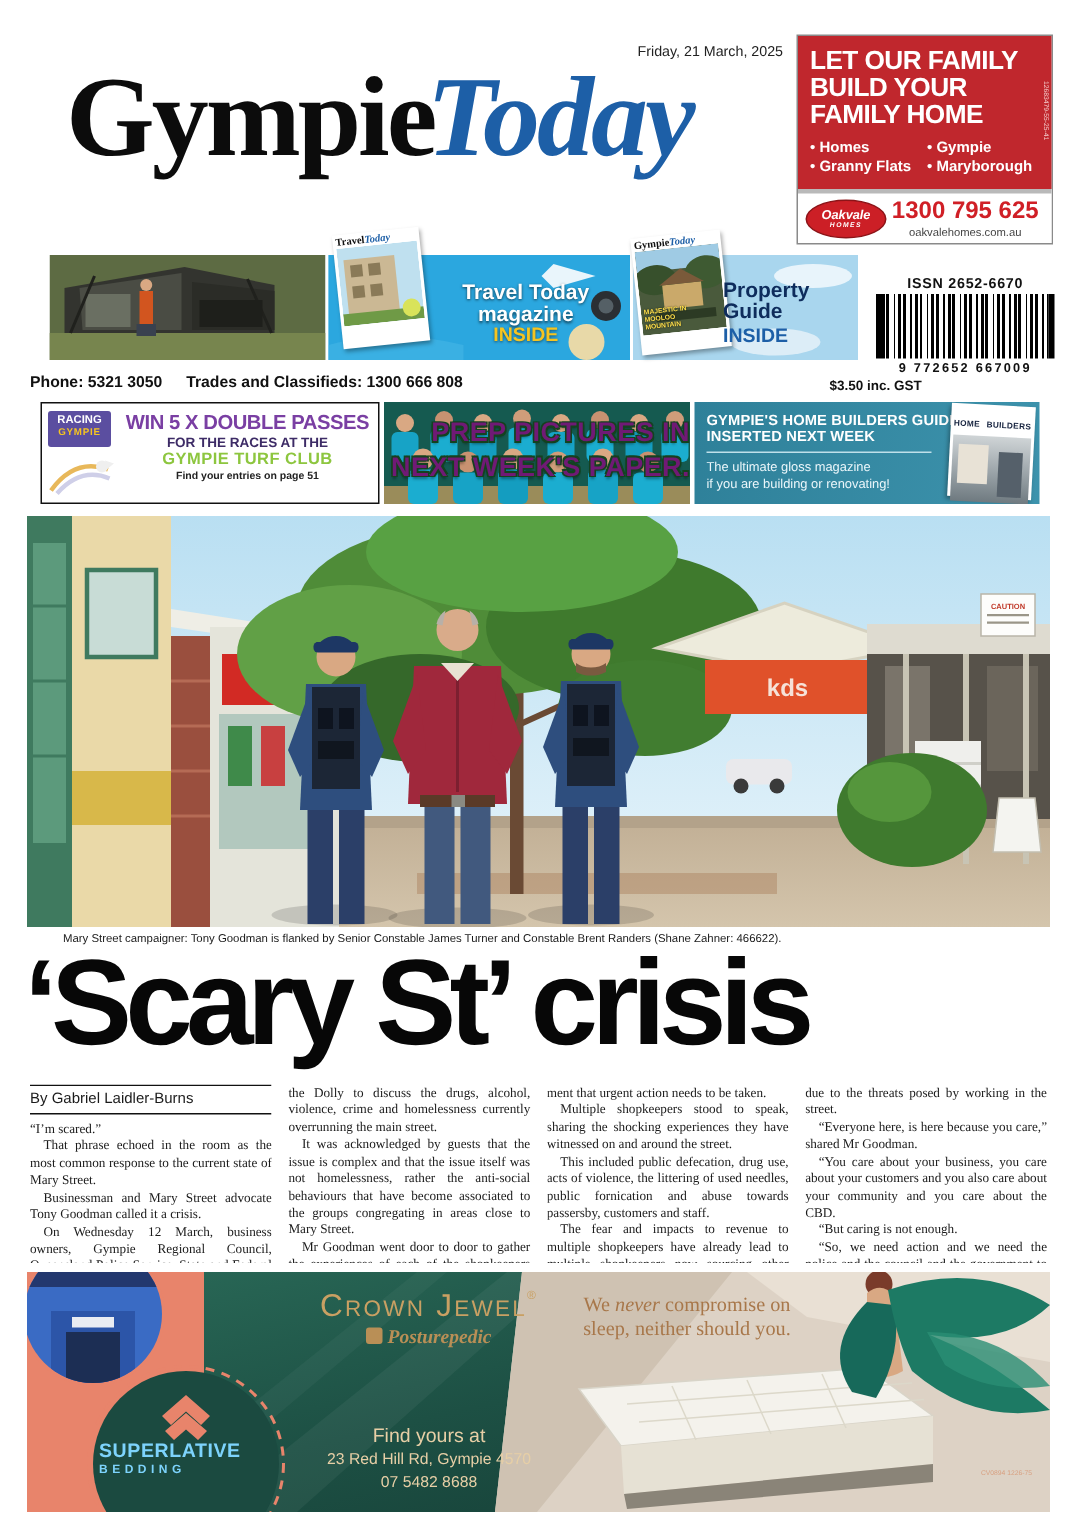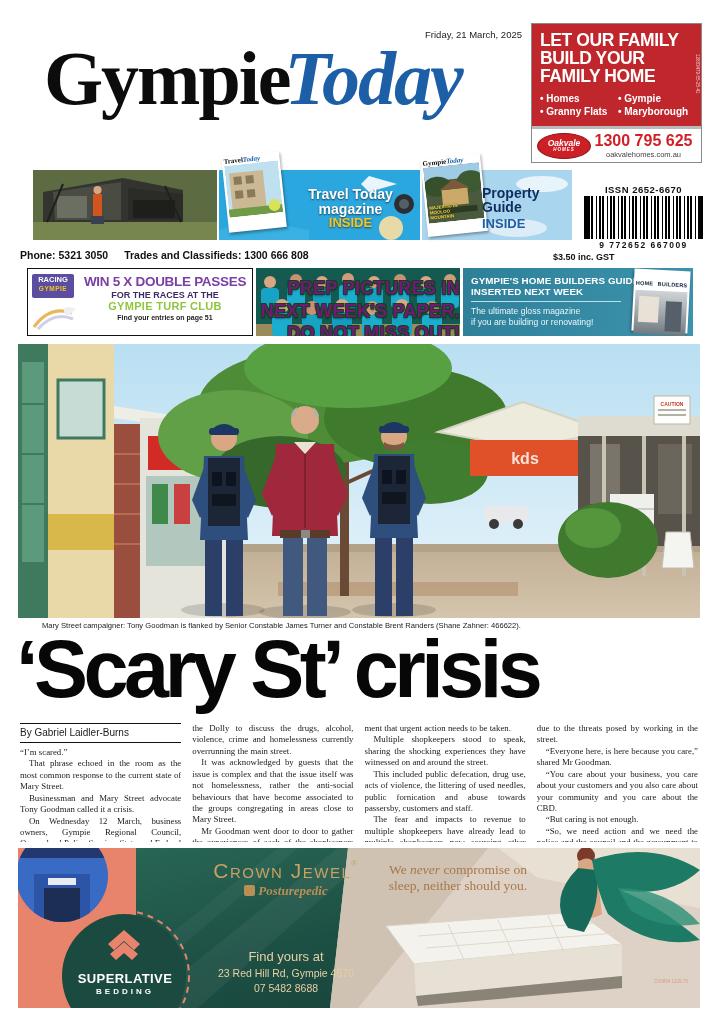--- a/index.html
+++ b/index.html
@@ -101,21 +101,21 @@
   .crown{position:absolute;left:158px;top:12px;width:220px;text-align:center;color:#c9a063;}
   .crown-name{font-family:Liberation Sans, sans-serif;font-variant:small-caps;font-size:21px;letter-spacing:1.5px;line-height:1;}
   .crown-reg{font-size:8px;vertical-align:top;}
   .posture{margin-top:2px;font-family:"Liberation Serif",serif;font-weight:bold;font-style:italic;font-size:13px;color:#b98f56;}
   .pp-icon{display:inline-block;width:11px;height:11px;background:#b98f56;border-radius:2px;margin-right:3px;vertical-align:-1px;}
   .findblock{position:absolute;left:158px;top:100px;width:220px;text-align:center;color:#e7cfa6;line-height:1.4;}
   .find1{font-size:13px;}
   .find2{font-size:10.5px;}
   .tagline{position:absolute;left:340px;top:14px;width:200px;text-align:center;color:#a8774a;font-family:"Liberation Serif",serif;font-size:13.5px;line-height:1.2;}
   .tagline .it{font-style:italic;}
-  .superl{position:absolute;left:48px;top:124px;width:118px;text-align:center;color:#ffffff;line-height:1;}
+  .superl{position:absolute;left:48px;top:112px;width:118px;text-align:left;color:#7dd3fc;line-height:1;}
   .superl .s1{font-weight:bold;font-size:13px;letter-spacing:.4px;}
   .superl .s2{font-weight:bold;font-size:8px;letter-spacing:3px;margin-top:3px;}
   .adcode{position:absolute;right:12px;bottom:24px;font-size:4.5px;color:#d8a080;}
 </style>
 </head>
 <body>
 
 <div class="page">
 
   <div class="abs dateline">Friday, 21 March, 2025</div>
@@ -289,21 +289,20 @@
           <rect x="106" y="47" width="20" height="21" rx="4" fill="#1badd0"></rect>
         <circle cx="146" cy="38" r="7" fill="#d9a883"></circle>
           <rect x="136" y="45" width="20" height="23" rx="4" fill="#17a3c6"></rect>
         <circle cx="176" cy="40" r="7" fill="#c89271"></circle>
           <rect x="166" y="47" width="20" height="21" rx="4" fill="#1badd0"></rect>
       </g>
     </svg>
     <div class="b2-text">
       <div>PREP PICTURES IN</div>
       <div>NEXT WEEK'S PAPER.</div>
-      <div>DO NOT MISS OUT!</div>
     </div>
   </div>
 
   <div class="abs banner b3">
     <div class="b3-l1">GYMPIE'S HOME BUILDERS GUIDE</div>
     <div class="b3-l1">INSERTED NEXT WEEK</div>
     <div class="b3-rule"></div>
     <div class="b3-l3">The ultimate gloss magazine</div>
     <div class="b3-l3">if you are building or renovating!</div>
     <div class="b3-cover">

